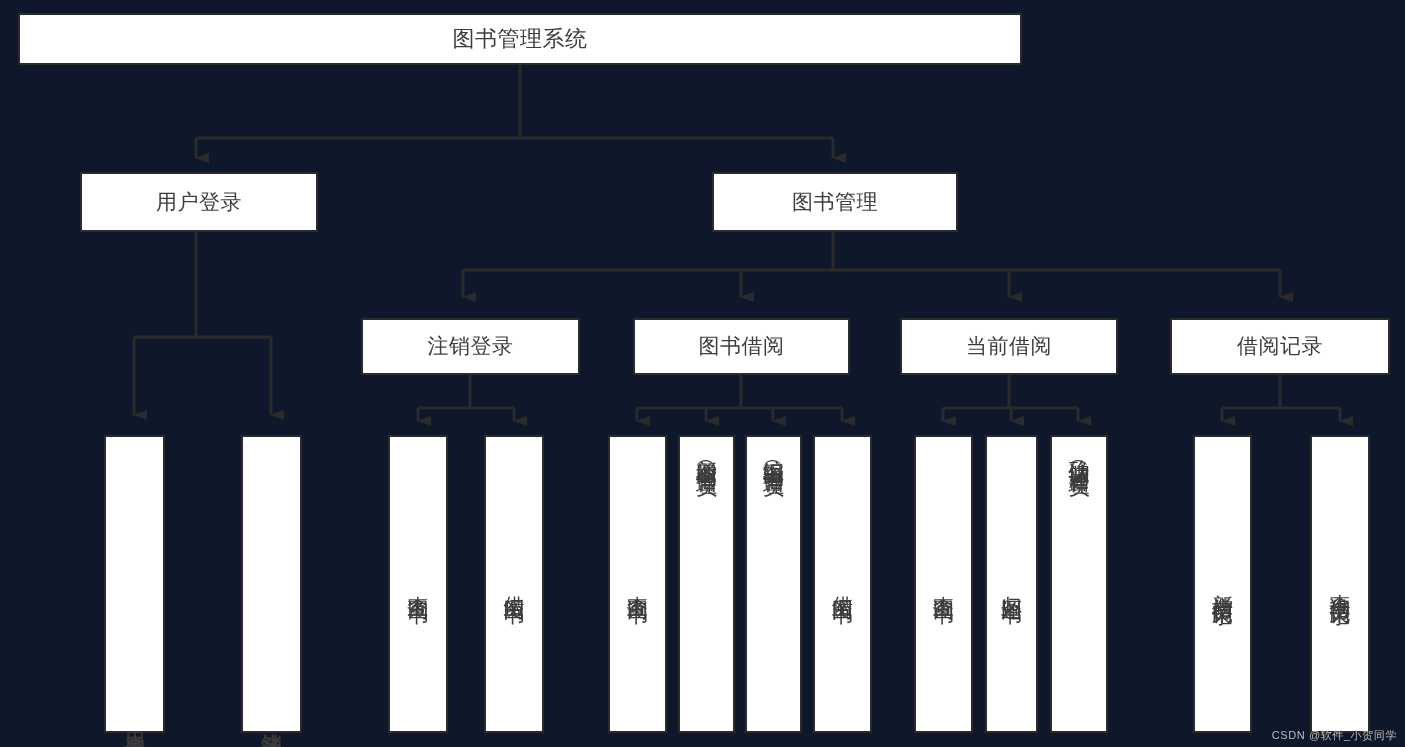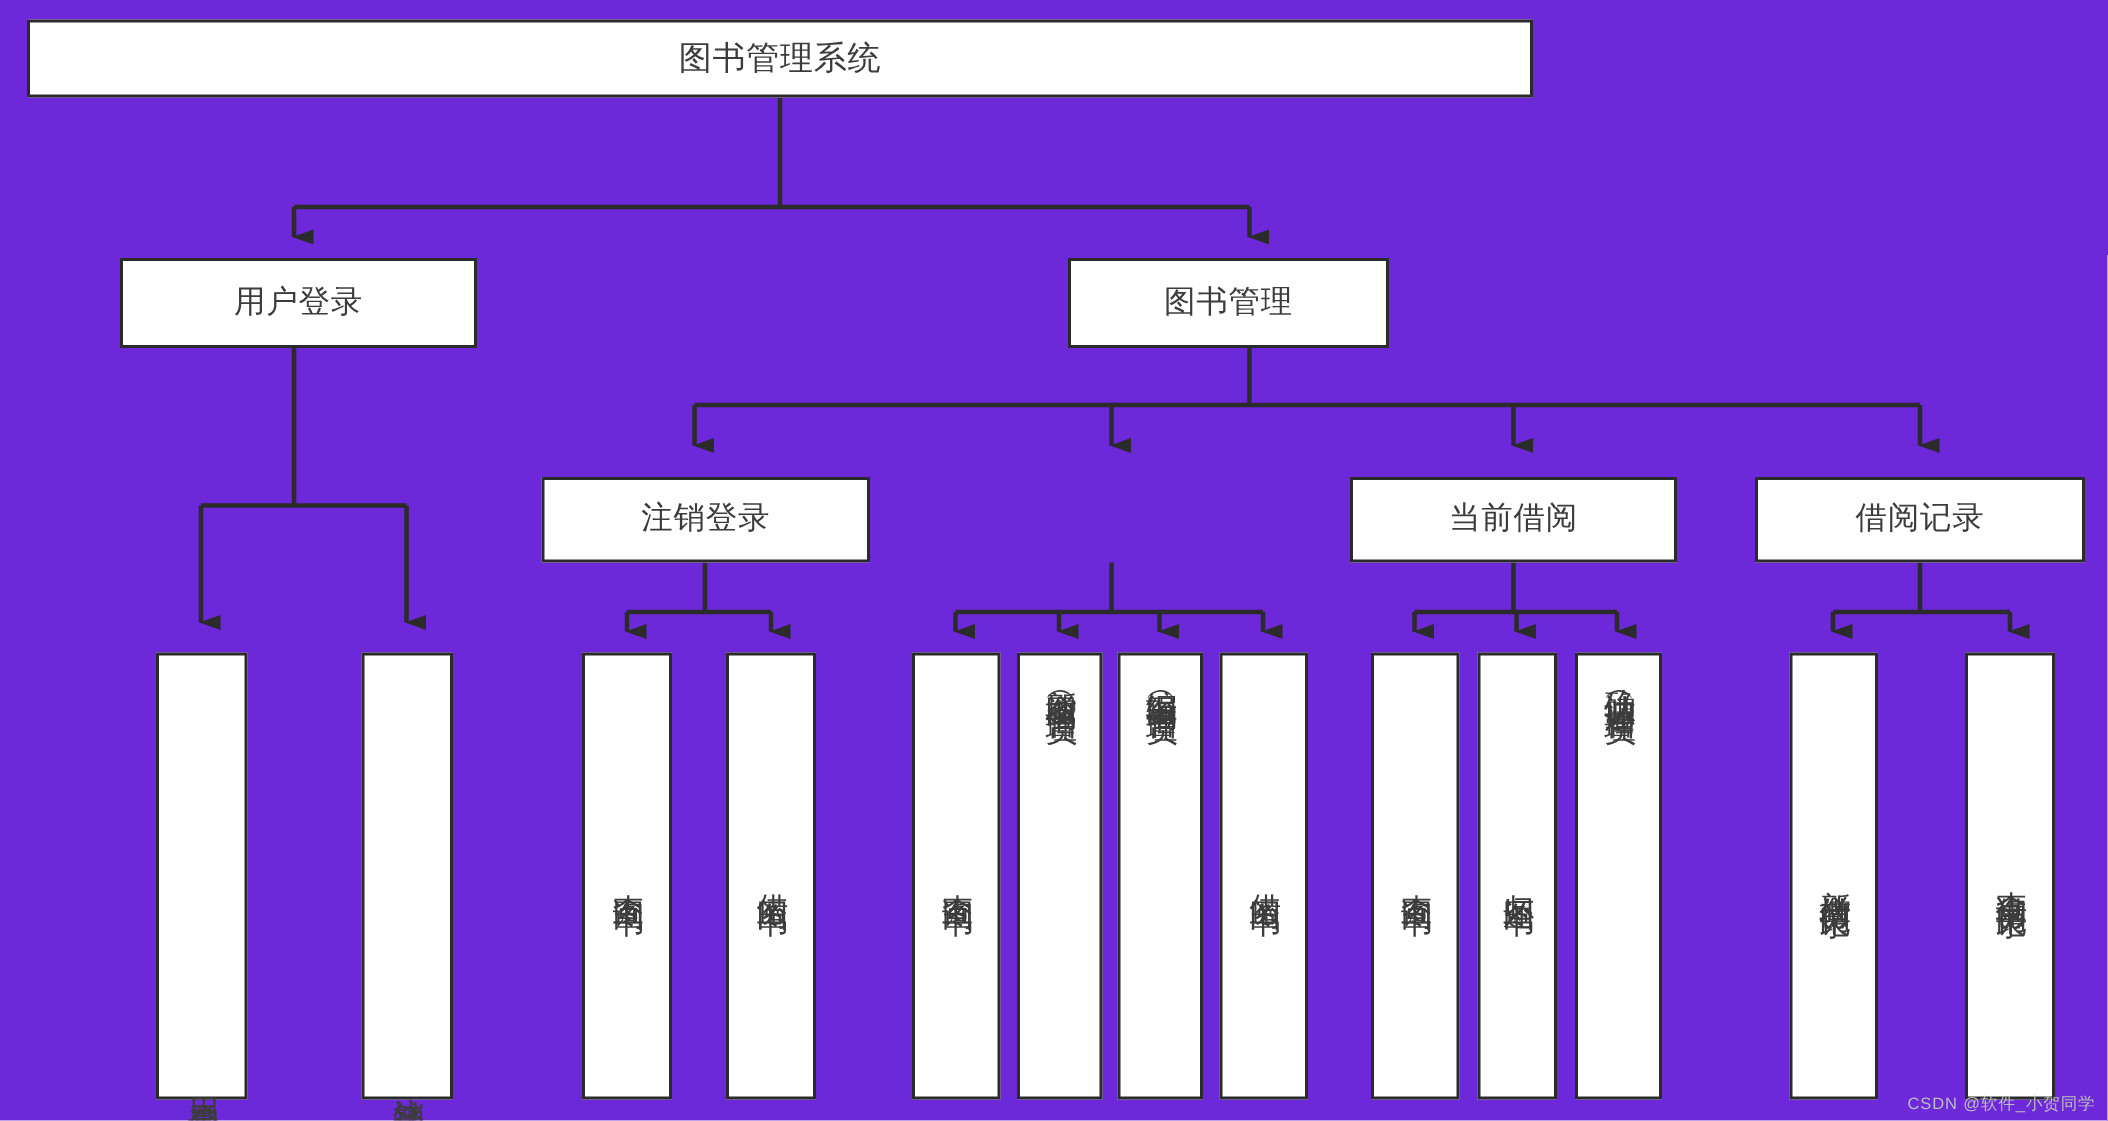--- a/index.html
+++ b/index.html
@@ -8,21 +8,21 @@
     padding: 0;
     background: #ffffff;
   }
   body {
     font-family: "Liberation Sans", "DejaVu Sans", sans-serif;
   }
   #canvas {
     position: relative;
     width: 1405px;
     height: 747px;
-    background: #6d28d9;
+    background: #0f172a;
     overflow: hidden;
   }
   #wires {
     position: absolute;
     left: 0;
     top: 0;
     width: 1405px;
     height: 747px;
   }
   .node {
@@ -134,27 +134,30 @@
     </g>
   </svg>
 
   <div class="node horiz root" style="left:18px; top:13px; width:1004px; height:52px;">
     <span class="label">图书管理系统</span>
   </div>
 
   <div class="node horiz" style="left:80px; top:172px; width:238px; height:60px;">
     <span class="label">用户登录</span>
   </div>
-  <div class="node horiz" style="left:712px; top:172px; width:214px; height:60px;">
+  <div class="node horiz" style="left:712px; top:172px; width:246px; height:60px;">
     <span class="label">图书管理</span>
   </div>
 
   <div class="node horiz" style="left:361px; top:318px; width:219px; height:57px;">
     <span class="label">注销登录</span>
   </div>
+  <div class="node horiz" style="left:633px; top:318px; width:217px; height:57px;">
+    <span class="label">图书借阅</span>
+  </div>
   <div class="node horiz" style="left:900px; top:318px; width:218px; height:57px;">
     <span class="label">当前借阅</span>
   </div>
   <div class="node horiz" style="left:1170px; top:318px; width:220px; height:57px;justify-content:center;">
     <span class="label">借阅记录</span>
   </div>
 
   <div class="node vert bottomed" style="left:104px; top:435px; width:61px; height:298px;">
     <span class="label">用户登录</span>
   </div>

